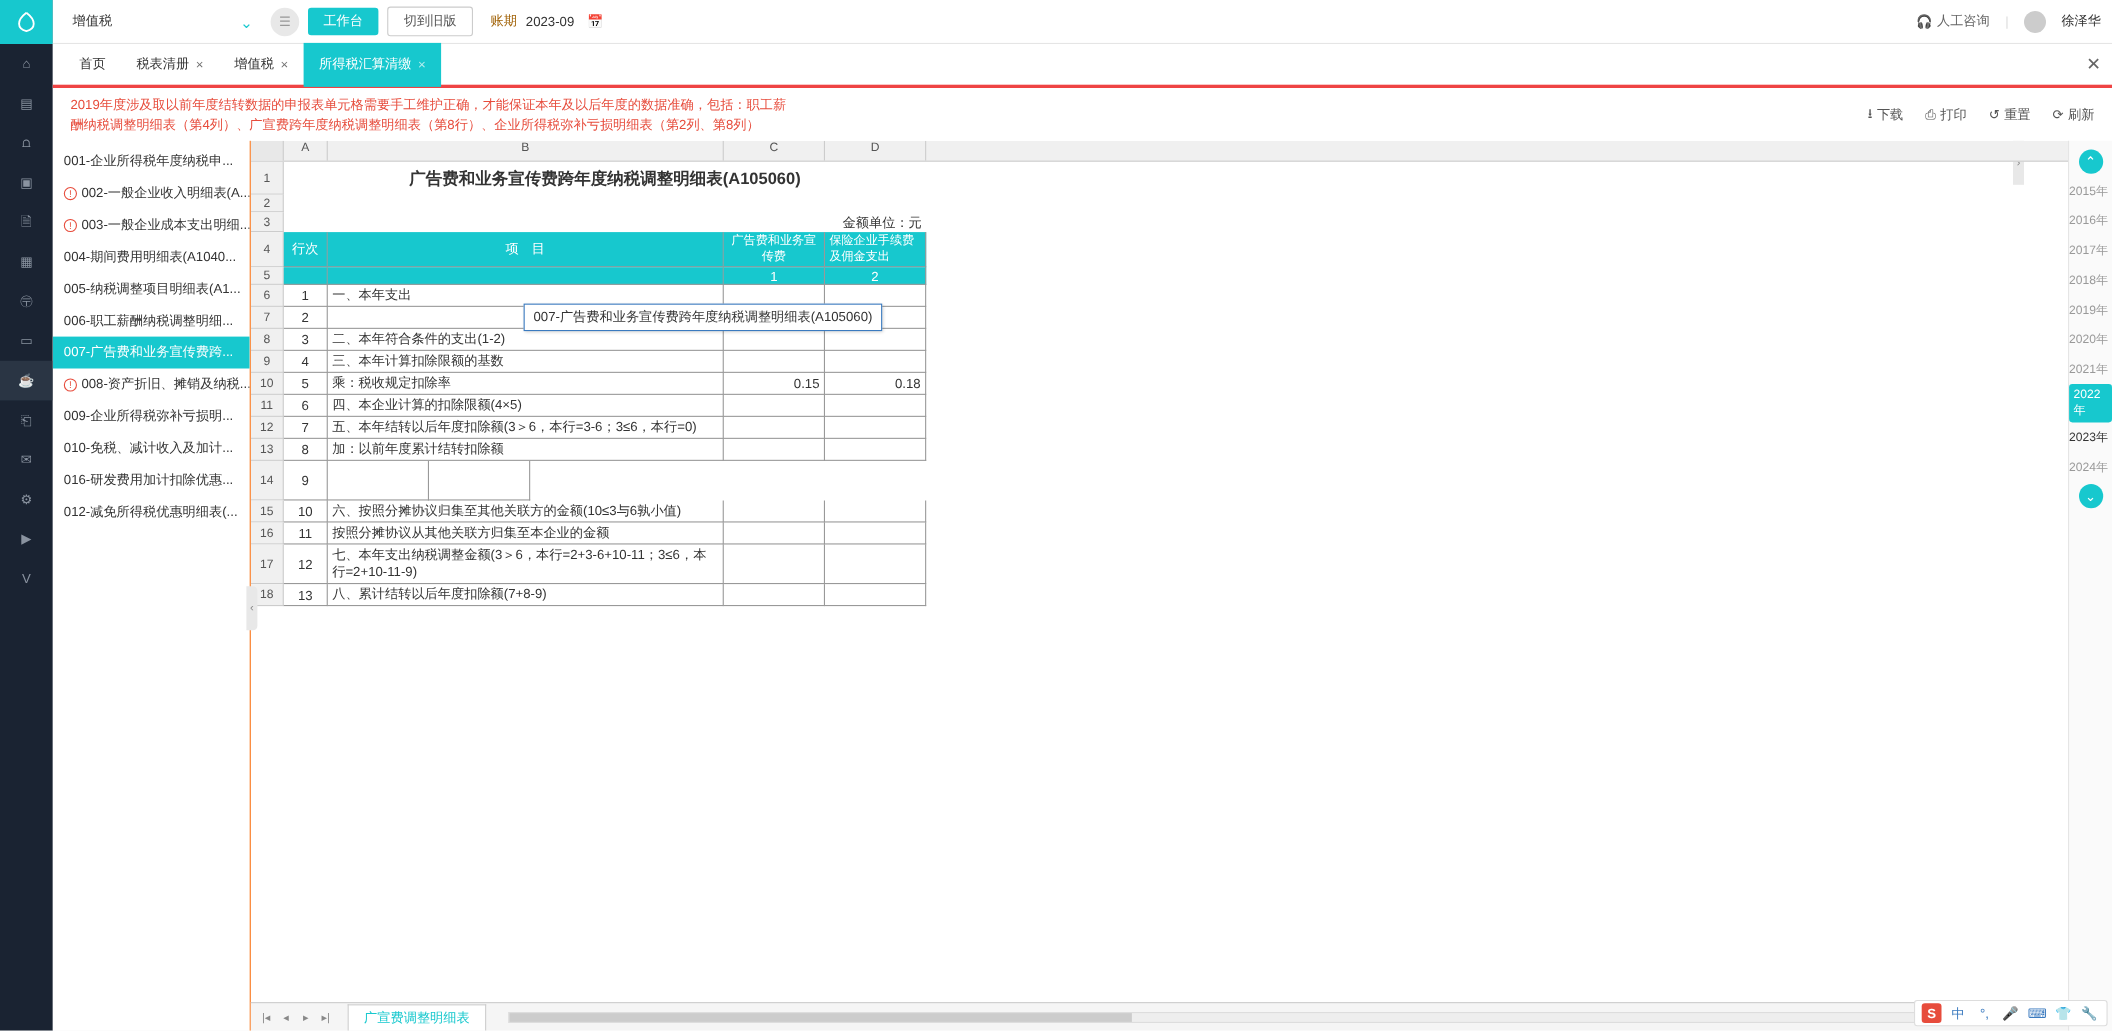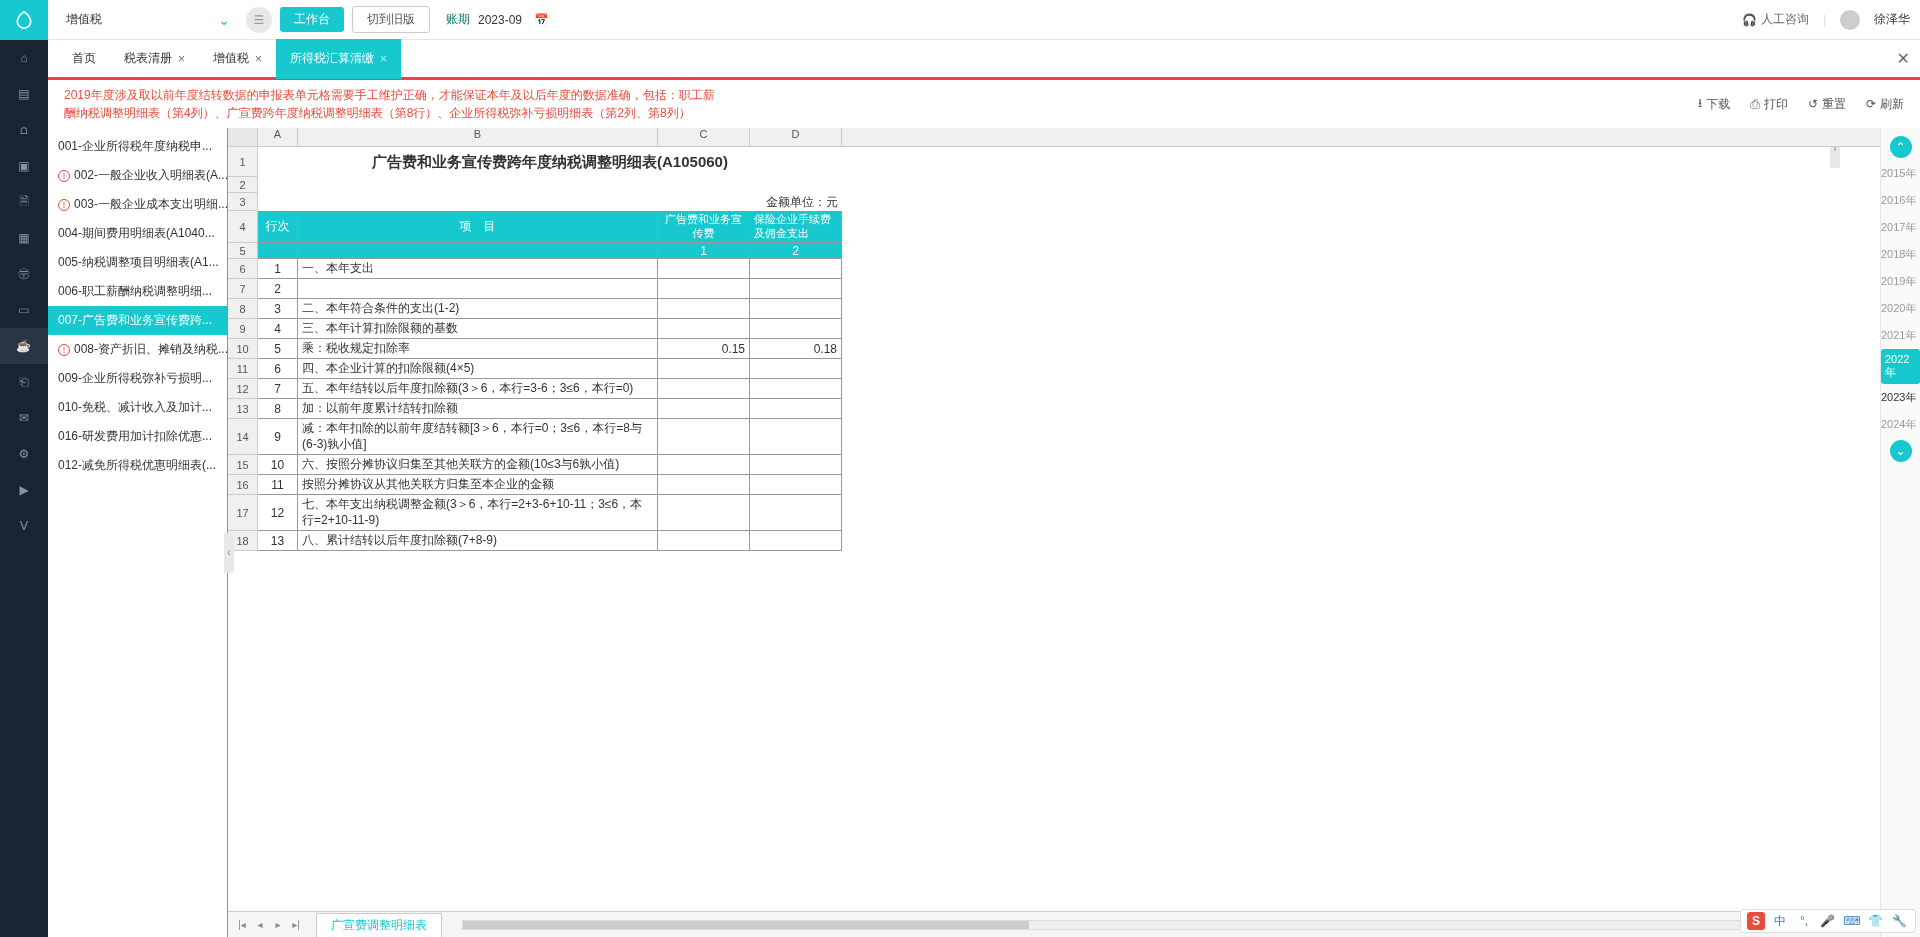--- a/index.html
+++ b/index.html
@@ -10,21 +10,21 @@
 .sidebar-icon { width: 48px; height: 36px; display: flex; align-items: center; justify-content: center; color: #8a93a0; cursor: pointer; }
 .sidebar-icon.active { background: #2a3544; color: #fff; }
 .main { flex: 1; display: flex; flex-direction: column; background: #fff; }
 .topbar { height: 40px; display: flex; align-items: center; padding: 0 10px; border-bottom: 1px solid #e5e5e5; gap: 8px; }
 .dropdown { min-width: 180px; display: flex; align-items: center; justify-content: space-between; padding: 0 8px; color: #333; cursor: pointer; }
 .chevron { color: #17c8ce; font-size: 14px; }
 .circle-btn { width: 26px; height: 26px; border-radius: 50%; background: #e8e8e8; display: flex; align-items: center; justify-content: center; color: #999; }
 .btn { padding: 4px 14px; border-radius: 3px; cursor: pointer; font-size: 12px; }
 .btn-primary { background: #17c8ce; color: #fff; }
 .btn-outline { border: 1px solid #ccc; background: #fff; color: #555; }
-.period-label { color: #0f766e; margin-left: 8px; }
+.period-label { color: #a16207; margin-left: 8px; }
 .period-value { color: #333; }
 .cal-icon { color: #17c8ce; margin-left: 4px; }
 .topbar-right { margin-left: auto; display: flex; align-items: center; gap: 14px; }
 .link { color: #666; cursor: pointer; display: flex; align-items: center; gap: 4px; }
 .avatar { width: 20px; height: 20px; border-radius: 50%; background: #ccc; }
 .tabs { height: 40px; display: flex; align-items: center; padding: 0 10px; border-bottom: 3px solid #ef4444; position: relative; }
 .tab { padding: 0 14px; height: 40px; display: flex; align-items: center; gap: 6px; cursor: pointer; color: #333; }
 .tab.active { background: #17c8ce; color: #fff; }
 .tab-close { font-size: 12px; opacity: .7; }
 .tabs-close-all { position: absolute; right: 10px; font-size: 16px; color: #666; cursor: pointer; }
@@ -302,21 +302,20 @@
               <div class="grow ">
                 <div class="rh">13</div>
                 <div class="cell c-a" style="height: 20px;">8</div>
                 <div class="cell c-b" style="height: 20px; line-height: 1.3;">加：以前年度累计结转扣除额</div>
                 <div class="cell c-c" style="height: 20px;"></div>
                 <div class="cell c-d" style="height: 20px;"></div>
               </div>
               <div class="grow ">
                 <div class="rh">14</div>
                 <div class="cell c-a" style="height: 36px;">9</div>
-                <div class="cell c-b" style="height: 36px; line-height: 1.3;">减：本年扣除的以前年度结转额[3＞6，本行=0；3≤6，本行=8与(6-3)孰小值]</div>
                 <div class="cell c-c" style="height: 36px;"></div>
                 <div class="cell c-d" style="height: 36px;"></div>
               </div>
               <div class="grow ">
                 <div class="rh">15</div>
                 <div class="cell c-a" style="height: 20px;">10</div>
                 <div class="cell c-b" style="height: 20px; line-height: 1.3;">六、按照分摊协议归集至其他关联方的金额(10≤3与6孰小值)</div>
                 <div class="cell c-c" style="height: 20px;"></div>
                 <div class="cell c-d" style="height: 20px;"></div>
               </div>
@@ -335,20 +334,21 @@
                 <div class="cell c-d" style="height: 36px;"></div>
               </div>
               <div class="grow ">
                 <div class="rh">18</div>
                 <div class="cell c-a" style="height: 20px;">13</div>
                 <div class="cell c-b" style="height: 20px; line-height: 1.3;">八、累计结转以后年度扣除额(7+8-9)</div>
                 <div class="cell c-c" style="height: 20px;"></div>
                 <div class="cell c-d" style="height: 20px;"></div>
               </div>
             </div>
+          <div class="tooltip">007-广告费和业务宣传费跨年度纳税调整明细表(A105060)</div>
         </div>
         <div class="sheet-tabs">
           <div class="sheet-nav">
             <span>|◂</span>
             <span>◂</span>
             <span>▸</span>
             <span>▸|</span>
           </div>
           <div class="sheet-tab">广宣费调整明细表</div>
           <div class="sheet-scroll">

